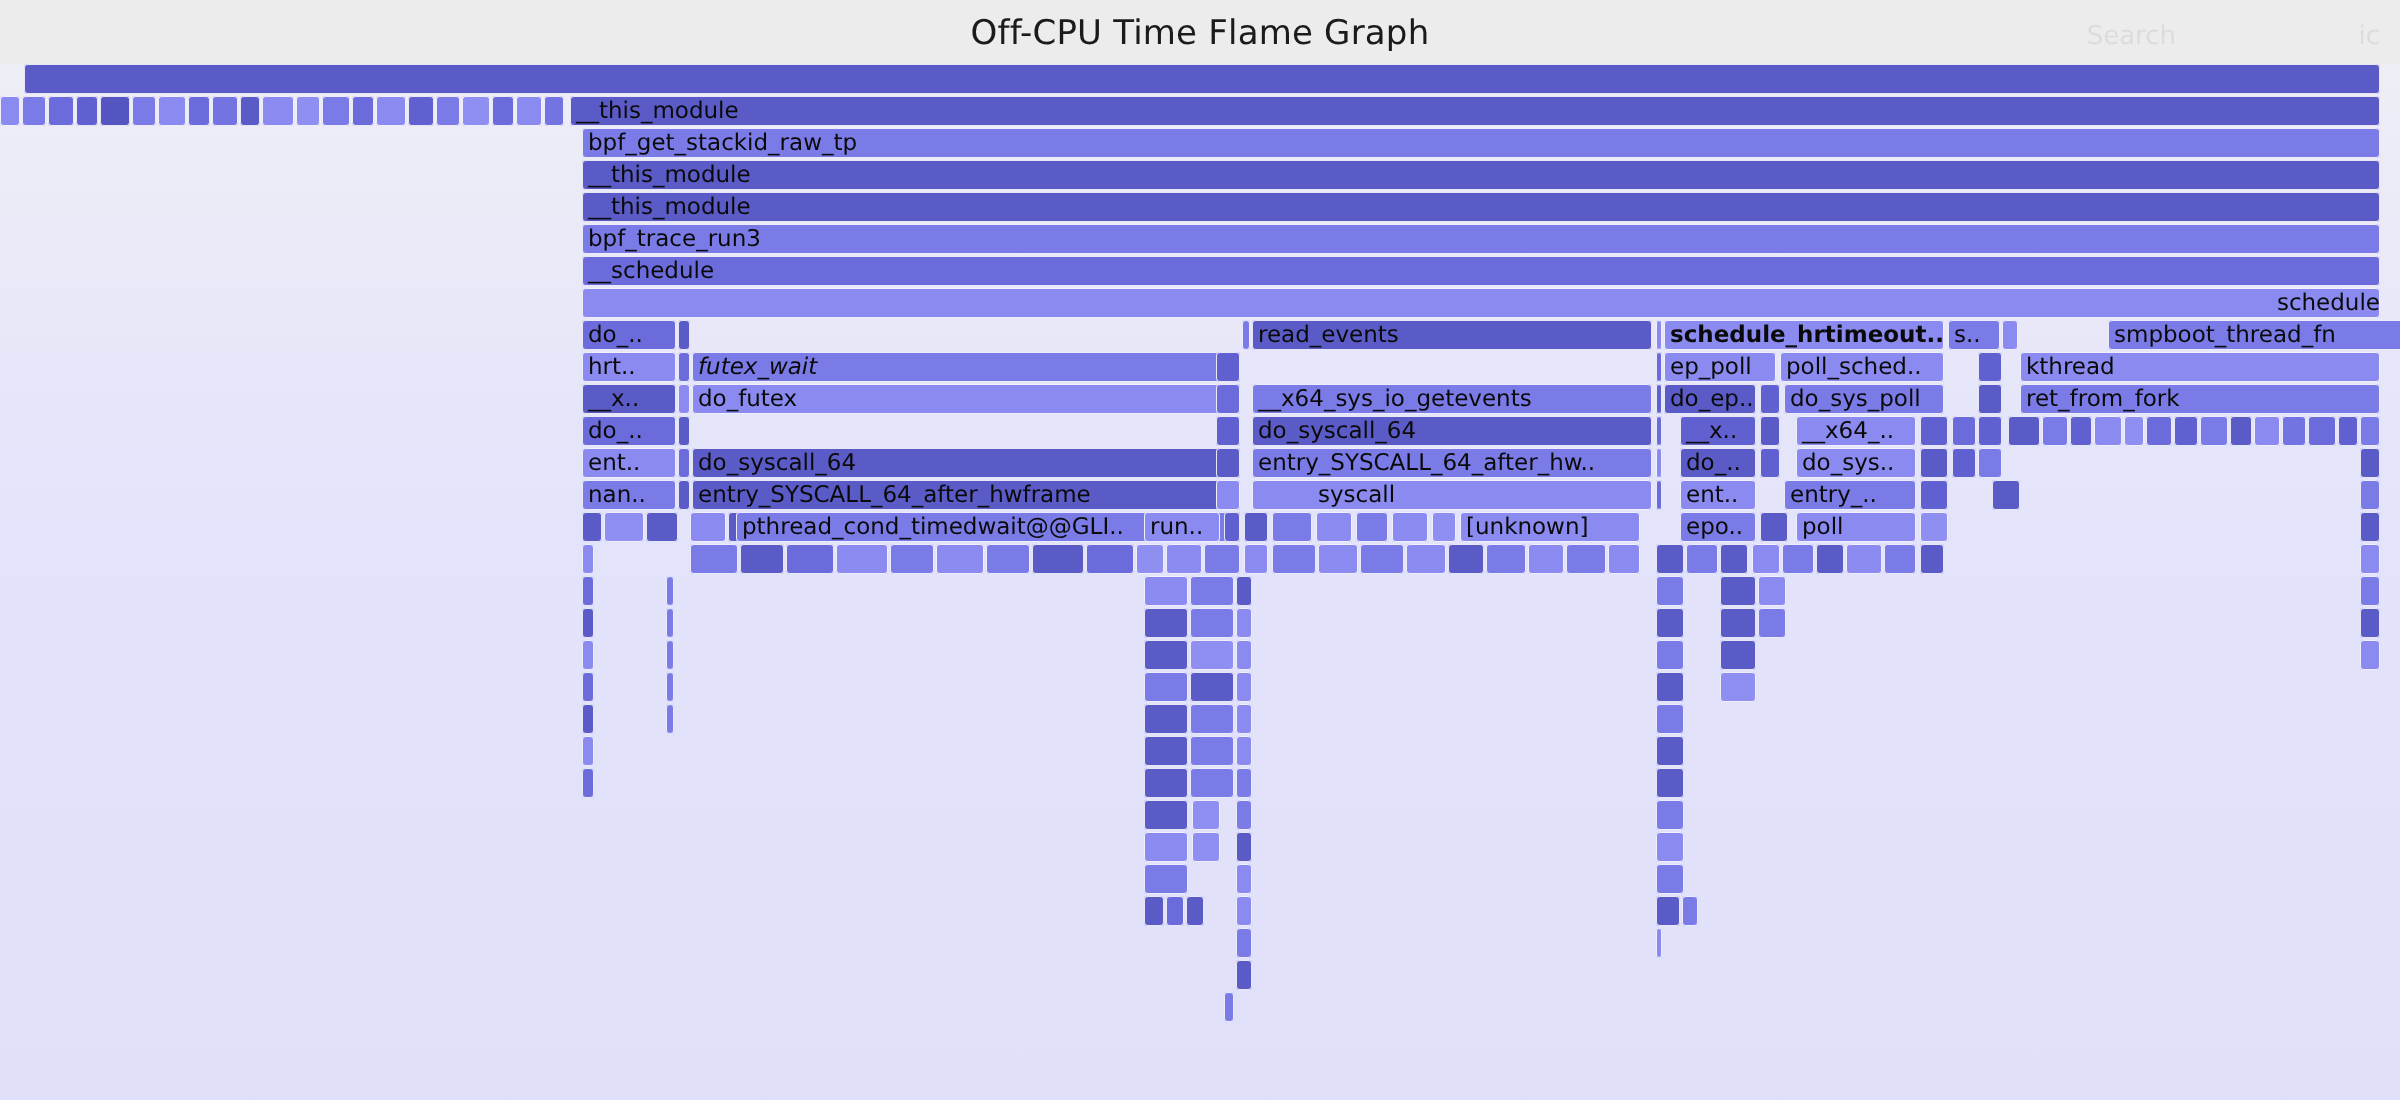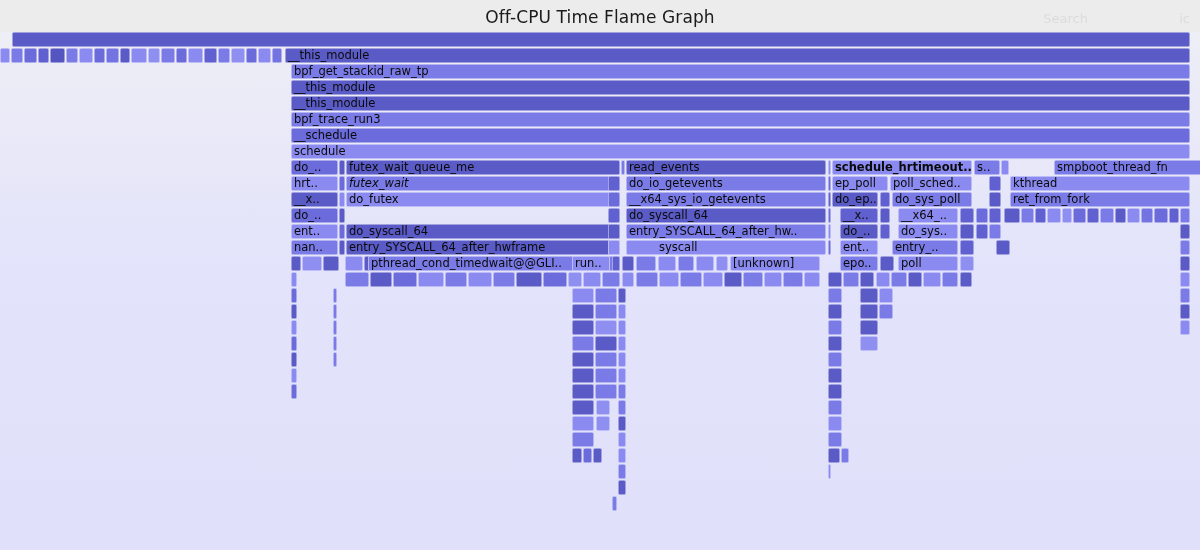--- a/index.html
+++ b/index.html
@@ -91,36 +91,34 @@
       <div class="frame np" style="left: 231px; top: 16px; width: 14px; height: 15px; background: rgb(143, 143, 242);"></div>
       <div class="frame np" style="left: 246px; top: 16px; width: 11px; height: 15px; background: rgb(107, 107, 219);"></div>
       <div class="frame np" style="left: 258px; top: 16px; width: 13px; height: 15px; background: rgb(138, 138, 240);"></div>
       <div class="frame np" style="left: 272px; top: 16px; width: 10px; height: 15px; background: rgb(115, 115, 226);"></div>
       <div class="frame" style="left: 285px; top: 16px; width: 905px; height: 15px; background: rgb(91, 91, 200);">__this_module</div>
       <div class="frame" style="left: 291px; top: 32px; width: 899px; height: 15px; background: rgb(123, 123, 232);">bpf_get_stackid_raw_tp</div>
       <div class="frame" style="left: 291px; top: 48px; width: 899px; height: 15px; background: rgb(91, 91, 200);">__this_module</div>
       <div class="frame" style="left: 291px; top: 64px; width: 899px; height: 15px; background: rgb(91, 91, 200);">__this_module</div>
       <div class="frame" style="left: 291px; top: 80px; width: 899px; height: 15px; background: rgb(123, 123, 232);">bpf_trace_run3</div>
       <div class="frame" style="left: 291px; top: 96px; width: 899px; height: 15px; background: rgb(107, 107, 219);">__schedule</div>
-      <div class="frame" style="left: 291px; top: 112px; width: 899px; height: 15px; background: rgb(138, 138, 240);">schedule</div>
+      <div class="frame" style="left: 291px; top: 112px; width: 899px; height: 15px; background: rgb(138, 138, 240); text-align: right;">schedule</div>
       <div class="frame" style="left: 291px; top: 128px; width: 47px; height: 15px; background: rgb(107, 107, 219);">do_..</div>
       <div class="frame np" style="left: 339px; top: 128px; width: 6px; height: 15px; background: rgb(91, 91, 200);"></div>
-      <div class="frame" style="left: 346px; top: 128px; width: 274px; height: 15px; background: rgb(91, 91, 200);">futex_wait_queue_me</div>
       <div class="frame np" style="left: 621px; top: 128px; width: 4px; height: 15px; background: rgb(123, 123, 232);"></div>
       <div class="frame" style="left: 626px; top: 128px; width: 200px; height: 15px; background: rgb(91, 91, 200);">read_events</div>
       <div class="frame np" style="left: 828px; top: 128px; width: 3px; height: 15px; background: rgb(138, 138, 240);"></div>
       <div class="frame" style="left: 832px; top: 128px; width: 140px; height: 15px; background: rgb(138, 138, 240); font-weight: bold;">schedule_hrtimeout..</div>
       <div class="frame" style="left: 974px; top: 128px; width: 26px; height: 15px; background: rgb(123, 123, 232);">s..</div>
       <div class="frame np" style="left: 1001px; top: 128px; width: 8px; height: 15px; background: rgb(138, 138, 240);"></div>
       <div class="frame" style="left: 1010px; top: 128px; width: 180px; height: 15px; background: rgb(123, 123, 232); margin-left: 44px;">smpboot_thread_fn</div>
       <div class="frame" style="left: 291px; top: 144px; width: 47px; height: 15px; background: rgb(138, 138, 240);">hrt..</div>
       <div class="frame np" style="left: 339px; top: 144px; width: 6px; height: 15px; background: rgb(107, 107, 219);"></div>
       <div class="frame" style="left: 346px; top: 144px; width: 274px; height: 15px; background: rgb(123, 123, 232); font-style: italic;">futex_wait</div>
       <div class="frame np" style="left: 608px; top: 144px; width: 12px; height: 15px; background: rgb(96, 96, 208);"></div>
-      <div class="frame" style="left: 626px; top: 144px; width: 200px; height: 15px; background: rgb(123, 123, 232);">do_io_getevents</div>
       <div class="frame np" style="left: 828px; top: 144px; width: 3px; height: 15px; background: rgb(107, 107, 219);"></div>
       <div class="frame" style="left: 832px; top: 144px; width: 56px; height: 15px; background: rgb(138, 138, 240);">ep_poll</div>
       <div class="frame" style="left: 890px; top: 144px; width: 82px; height: 15px; background: rgb(138, 138, 240);">poll_sched..</div>
       <div class="frame np" style="left: 989px; top: 144px; width: 12px; height: 15px; background: rgb(96, 96, 208);"></div>
       <div class="frame" style="left: 1010px; top: 144px; width: 180px; height: 15px; background: rgb(138, 138, 240);">kthread</div>
       <div class="frame" style="left: 291px; top: 160px; width: 47px; height: 15px; background: rgb(91, 91, 200);">__x..</div>
       <div class="frame np" style="left: 339px; top: 160px; width: 6px; height: 15px; background: rgb(138, 138, 240);"></div>
       <div class="frame" style="left: 346px; top: 160px; width: 274px; height: 15px; background: rgb(138, 138, 240);">do_futex</div>
       <div class="frame np" style="left: 608px; top: 160px; width: 12px; height: 15px; background: rgb(107, 107, 219);"></div>
       <div class="frame" style="left: 626px; top: 160px; width: 200px; height: 15px; background: rgb(123, 123, 232);">__x64_sys_io_getevents</div>

